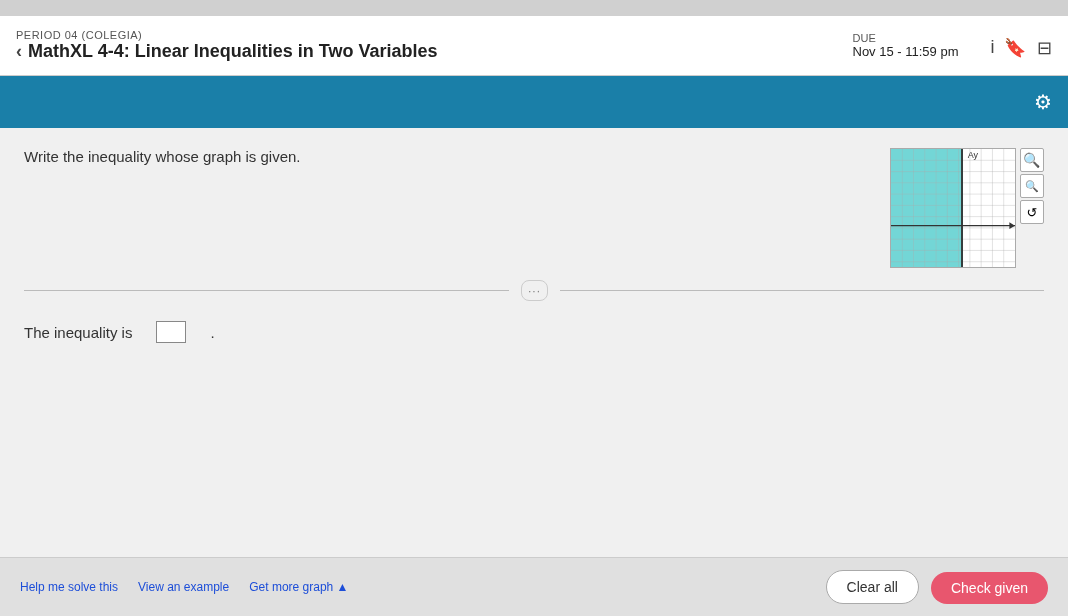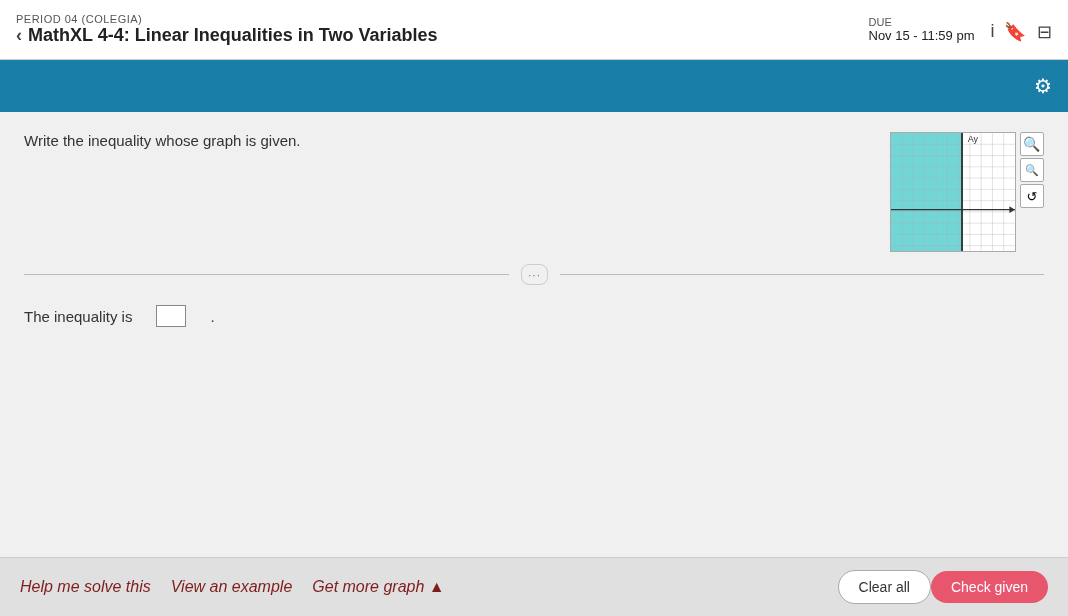--- a/index.html
+++ b/index.html
@@ -15,20 +15,21 @@
 
     
     .header {
       background: #fff;
       padding: 8px 16px;
       display: flex;
       align-items: center;
       justify-content: space-between;
       border-bottom: 1px solid #ccc;
       min-height: 60px;
+      margin-top: 16px;
     }
     .header-left {
       display: flex;
       flex-direction: column;
     }
     .header-period {
       font-size: 11px;
       color: #555;
       text-transform: uppercase;
       letter-spacing: 0.5px;
@@ -205,29 +206,29 @@
       display: flex;
       align-items: center;
       justify-content: space-between;
     }
     .footer-left {
       display: flex;
       gap: 20px;
       align-items: center;
     }
     .footer-link {
-      font-size: 16px;
-      color: #7f1d1d;
+      font-size: 12px;
+      color: #1d4ed8;
       cursor: pointer;
       text-decoration: none;
-      font-style: italic;
     }
     .footer-right {
       display: flex;
-      align-items: center;
+      gap: 12px;
+      align-items: flex-end;
     }
     .btn-clear {
       background: #fff;
       border: 1px solid #aaa;
       border-radius: 20px;
       padding: 8px 20px;
       font-size: 14px;
       cursor: pointer;
       color: #333;
     }
@@ -268,21 +269,21 @@
 
 <div class="header">
   <div class="header-left">
     <span class="header-period">PERIOD 04 (COLEGIA)</span>
     <div class="header-title">
       <span class="back-arrow">‹</span>
       <span>MathXL 4-4: Linear Inequalities in Two Variables</span>
     </div>
   </div>
   <div class="header-right">
-    <div style="display:flex; gap:16px; align-items:center;">
+    <div style="display:flex; gap:32px; align-items:center;">
       <div>
         <div class="due-label">DUE</div>
         <div class="due-date">Nov 15 - 11:59 pm</div>
       </div>
       <div class="header-icons">
         <span class="header-icon">i</span>
         <span class="header-icon">🔖</span>
         <span class="header-icon">⊟</span>
       </div>
     </div>

